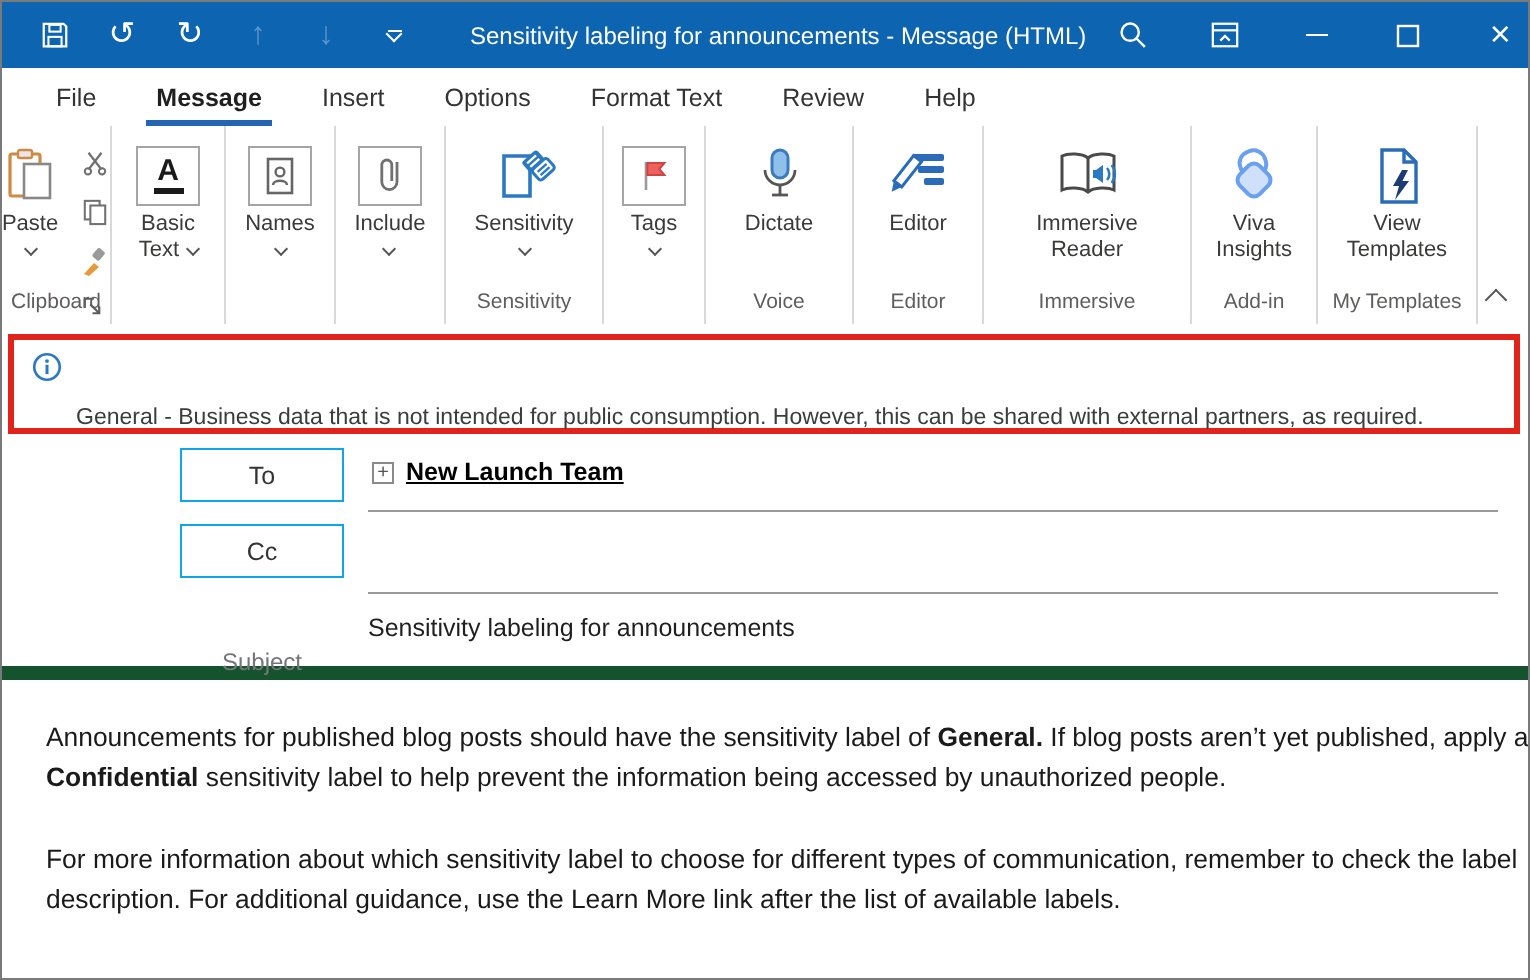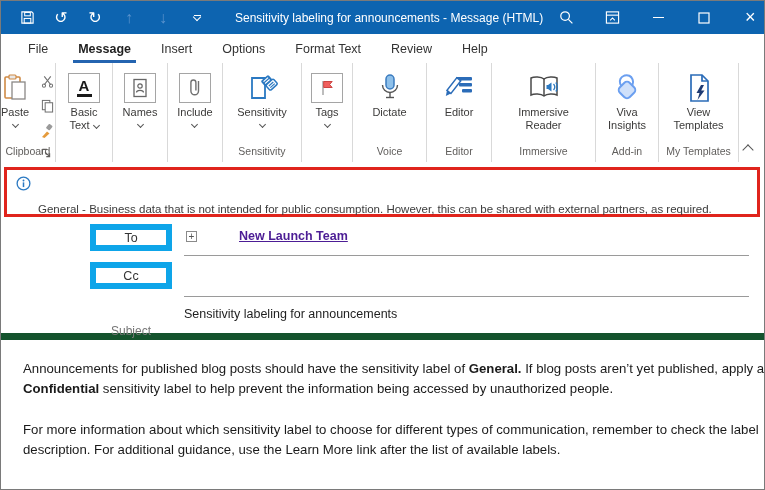--- a/index.html
+++ b/index.html
@@ -46,27 +46,27 @@
 
   
   .annotation { margin:5px 4px 0 3px; height:50px; border:3px solid #e0241c; background:#fff; position:relative; }
   .infobar-text { position:absolute; left:31px; top:5px; width:722px; font-size:11.5px; line-height:16px; color:#3c3c3c;margin-top:26px; }
   .info-icon { position:absolute; left:9px; top:6px; }
 
   
   .header { position:relative; height:116px; background:#fff; }
   .send-btn { position:absolute; left:20px; top:9px; width:53px; height:62px; border:1px solid #adadad; background:#fff; display:flex; flex-direction:column; align-items:center; justify-content:center; gap:4px; }
   .send-btn span { font-size:12.5px; color:#333; }
-  .field-btn { position:absolute; left:89px; width:82px; height:27px; border:6px solid #0ea5e9; background:#fff; display:flex; align-items:center; justify-content:center; font-size:12.5px; color:#333; }
+  .field-btn { position:absolute; left:89px; width:82px; height:27px; border:1px solid #0ea5e9; background:#fff; display:flex; align-items:center; justify-content:center; font-size:12.5px; color:#333; }
   .to-btn { top:7px; } .cc-btn { top:45px; }
   .to-line { position:absolute; left:183px; right:15px; top:38px; border-bottom:1px solid #9a9a9a; }
   .cc-line { position:absolute; left:183px; right:15px; top:79px; border-bottom:1px solid #9a9a9a; }
   .recipient { position:absolute; left:185px; top:12px; display:flex; align-items:center; gap:6px; }
   .plusbox { width:11px; height:11px; border:1px solid #8a8a8a; font-size:10px; line-height:9px; text-align:center; color:#555; }
-  .recipient-name { font-size:12.5px; font-weight:bold; color:#4c1d95; text-decoration:underline;margin-left:36px; }
+  .recipient-name { font-size:12.5px; font-weight:bold; color:#000000; text-decoration:underline; }
   .subject-label { position:absolute; left:89px; top:91px; width:82px; text-align:center; font-size:12px; color:#767676;margin-top:16px; }
   .subject-value { position:absolute; left:183px; top:90px; font-size:12.5px; color:#1f1f1f; }
 
   
   .msg-body { border-top:7px solid #14532d; padding:19px 20px 0 22px; }
   .msg-body p { font-size:13.2px; line-height:20px; color:#1a1a1a; width:742px; margin-bottom:21px; }
 
   svg { display:block; }
 </style>
 </head>

